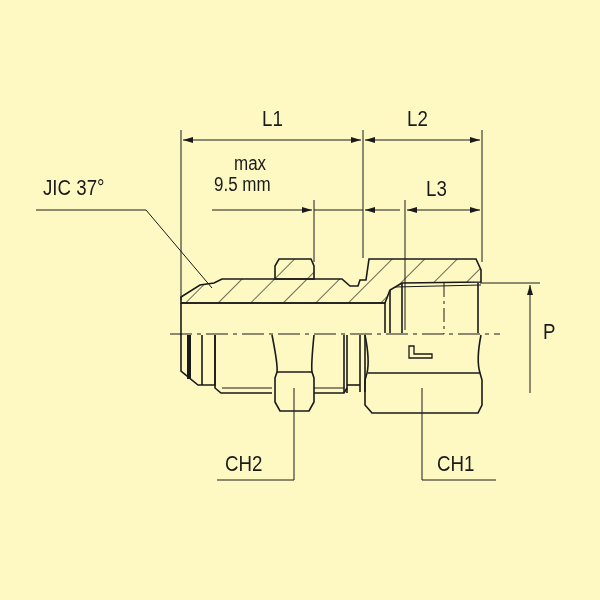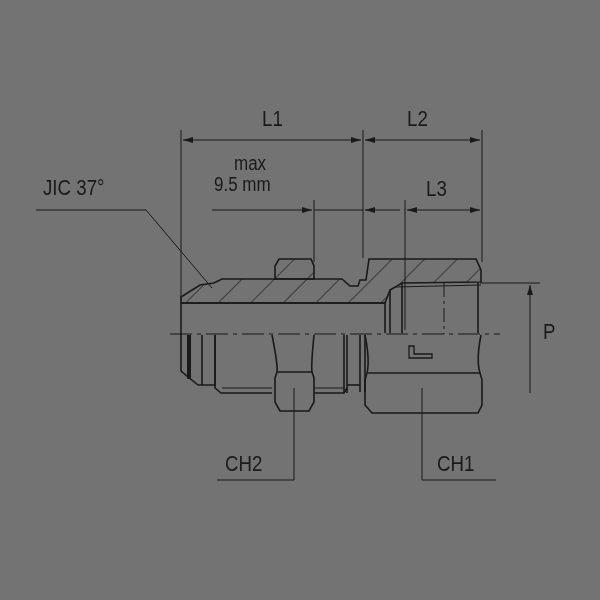--- a/index.html
+++ b/index.html
@@ -1,16 +1,16 @@
 <!DOCTYPE html>
 <html><head>
 <meta charset="utf-8">
 <style>
   html, body { margin: 0; padding: 0; background: #ffffff; }
-  .canvas { position: relative; width: 600px; height: 600px; background: #737373; overflow: hidden; }
+  .canvas { position: relative; width: 600px; height: 600px; background: #fef9c3; overflow: hidden; }
   svg { position: absolute; left: 0; top: 0; }
   .lbl { position: absolute; font-family: "Liberation Sans", sans-serif; color: #1a1a1a; font-size: 22px; line-height: 1; white-space: nowrap; transform: scaleX(0.85); transform-origin: left top; }
   .lbl.small { font-size: 20px; }
 </style>
 </head>
 <body>
 
 <div class="canvas">
   <svg width="600" height="600" viewBox="0 0 600 600">
     <defs>

